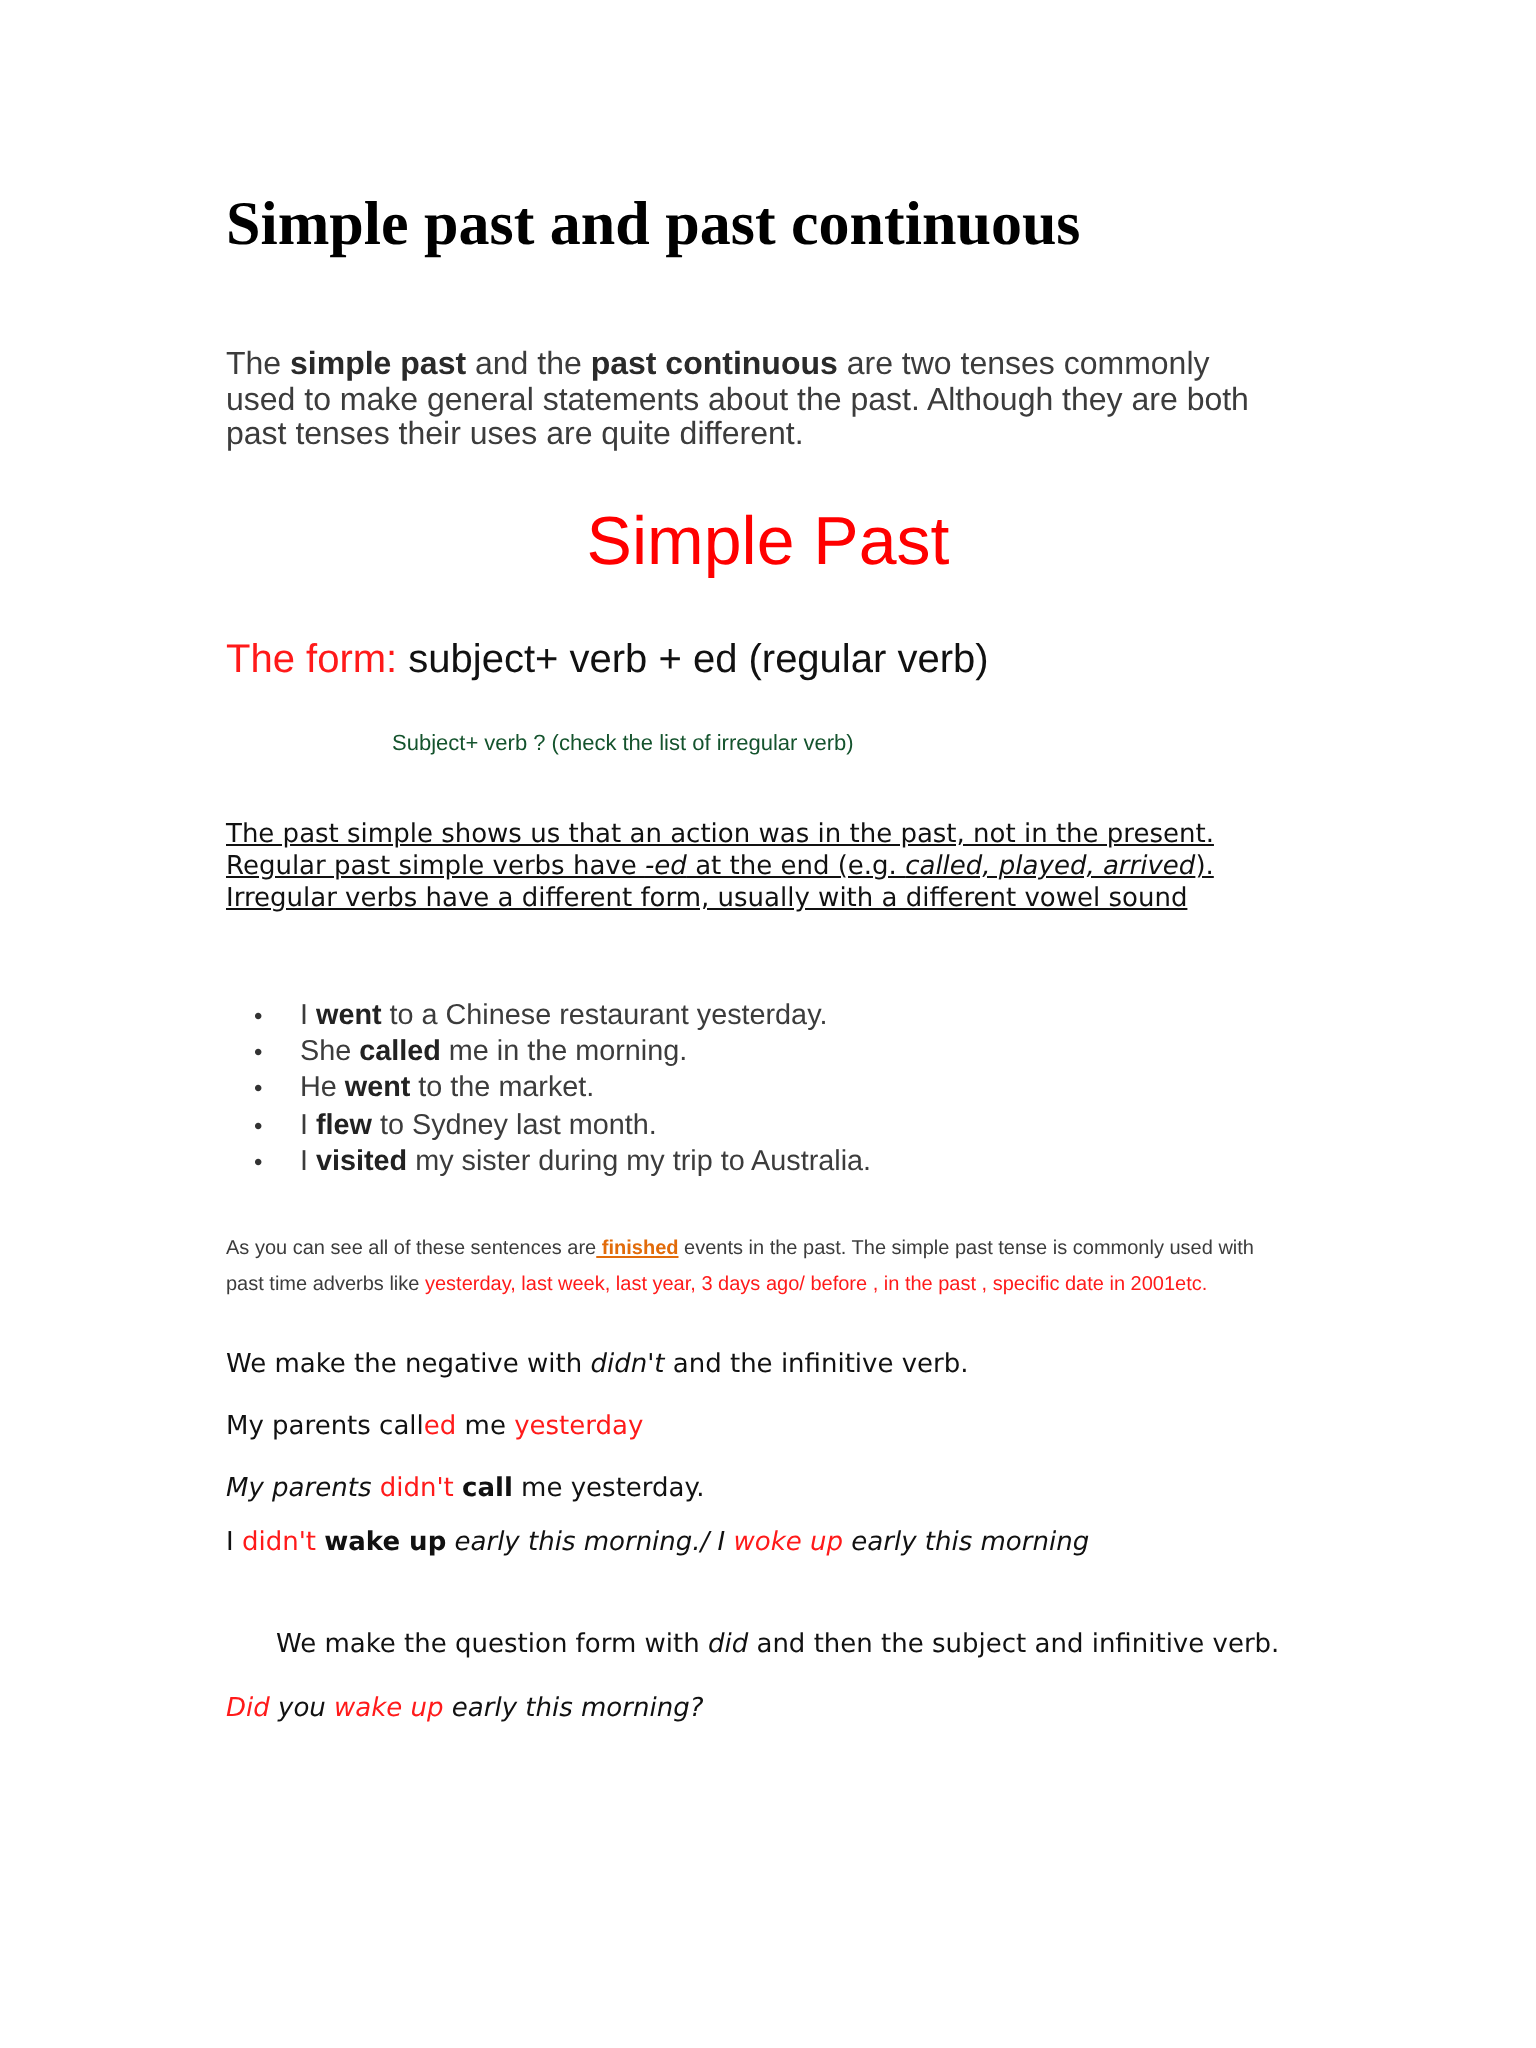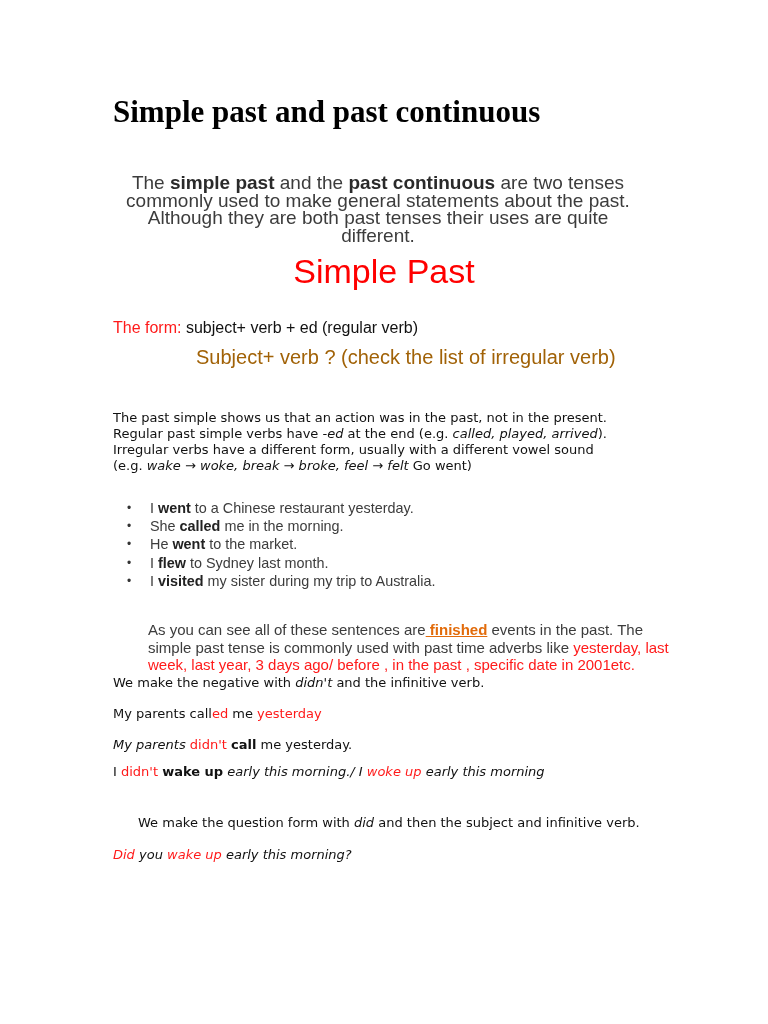--- a/index.html
+++ b/index.html
@@ -26,61 +26,61 @@
       font-weight: bold;
       font-size: 31px;
       color: #000000;
       margin: 0;
     }
     .intro {
       top: 174px;
       width: 530px;
       white-space: normal;
       font-family: "Liberation Sans", sans-serif;
-      font-size: 19px;
+      font-size: 16px;
       line-height: 17.5px;
       color: #3c3c3c;
       margin: 0;
-      text-align: center;
     }
     .intro b { color: #2a2a2a; }
     .section-heading {
       top: 252px;
       left: 0;
       width: 542px;
       text-align: center;
       font-family: "Liberation Sans", sans-serif;
       font-size: 34px;
       color: #ff0000;
       margin: 0;
       font-weight: normal;
     }
     .form-line {
       top: 319px;
       font-family: "Liberation Sans", sans-serif;
-      font-size: 16px;
+      font-size: 20px;
       color: #111111;
     }
     .red { color: #ff1a1a; }
     .form-line2 {
-      top: 346px;
+      top: 366px;
       left: 83px;
       font-family: "Liberation Sans", sans-serif;
-      font-size: 20px;
-      color: #a16207;
+      font-size: 11px;
+      color: #14532d;
     }
     .dv {
       font-family: "DejaVu Sans", sans-serif;
       font-size: 13px;
       color: #111111;
     }
     .explain {
       top: 410px;
       line-height: 16px;
       white-space: nowrap;
+      text-decoration: underline;
     }
     .examples {
       position: absolute;
       top: 499px;
       left: 0;
       margin: 0;
       padding: 0 0 0 37px;
       list-style: none;
       font-family: "Liberation Sans", sans-serif;
       font-size: 14.4px;
@@ -94,24 +94,23 @@
       top: 0;
       color: #333;
       font-size: 12px;
     }
     .examples b { color: #222; }
     .adverbs {
       top: 606px;
       width: 535px;
       white-space: normal;
       font-family: "Liberation Sans", sans-serif;
-      font-size: 15px;
+      font-size: 10px;
       line-height: 17.5px;
       color: #3c3c3c;
-      margin-left: 35px;
     }
     .finished {
       color: #e26b0a;
       font-weight: bold;
       text-decoration: underline;
     }
     .adv-red { color: #ff1a1a; }
     .l1 { top: 675px; }
     .l2 { top: 706px; }
     .l3 { top: 737px; }
@@ -132,21 +131,20 @@
   <h2 class="abs section-heading">Simple Past</h2>
 
   <div class="abs form-line"><span class="red">The form:</span><span> subject+ verb + ed (regular verb)</span></div>
 
   <div class="abs form-line2">Subject+ verb ? (check the list of irregular verb)</div>
 
   <div class="abs dv explain">
     <div>The past simple shows us that an action was in the past, not in the present.</div>
     <div><span>Regular past simple verbs have </span><i>-ed</i><span> at the end (e.g. </span><i>called, played, arrived</i><span>).</span></div>
     <div>Irregular verbs have a different form, usually with a different vowel sound</div>
-    <div><span>(e.g. </span><i>wake → woke, break → broke, feel → felt</i><span> Go  went)</span></div>
   </div>
 
   <ul class="examples">
     <li><span class="bullet">•</span><span>I </span><b>went</b><span> to a Chinese restaurant yesterday.</span></li>
     <li><span class="bullet">•</span><span>She </span><b>called</b><span> me in the morning.</span></li>
     <li><span class="bullet">•</span><span>He </span><b>went</b><span> to the market.</span></li>
     <li><span class="bullet">•</span><span>I </span><b>flew</b><span> to Sydney last month.</span></li>
     <li><span class="bullet">•</span><span>I </span><b>visited</b><span> my sister during my trip to Australia.</span></li>
   </ul>
 

